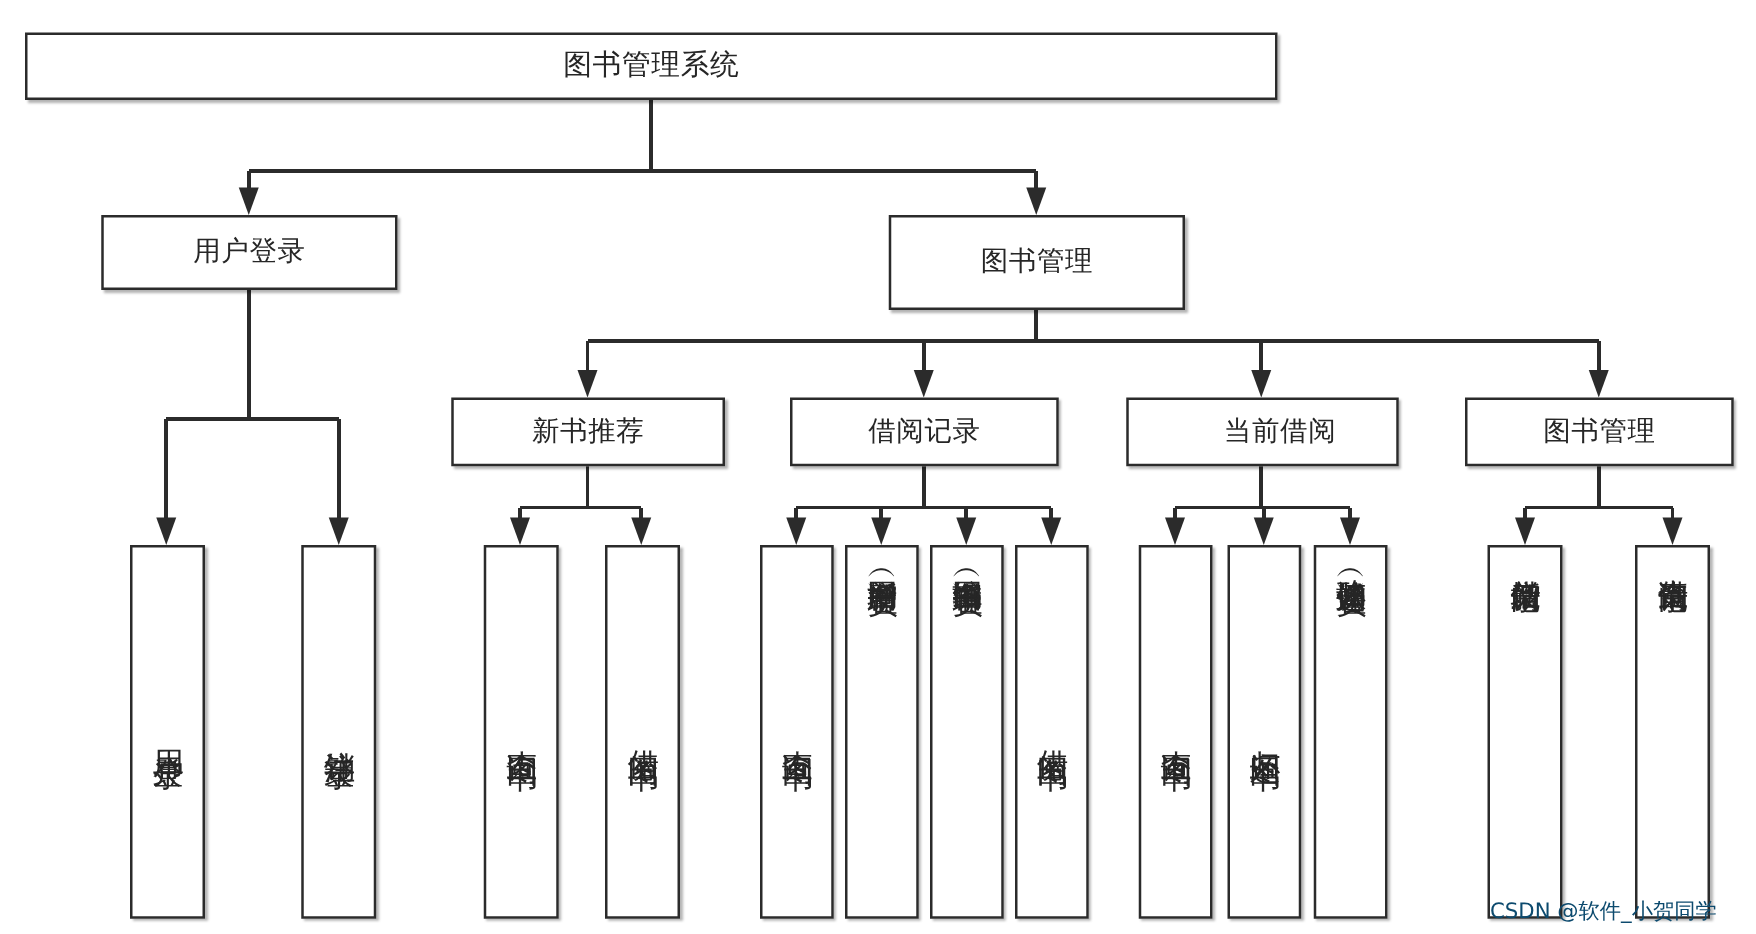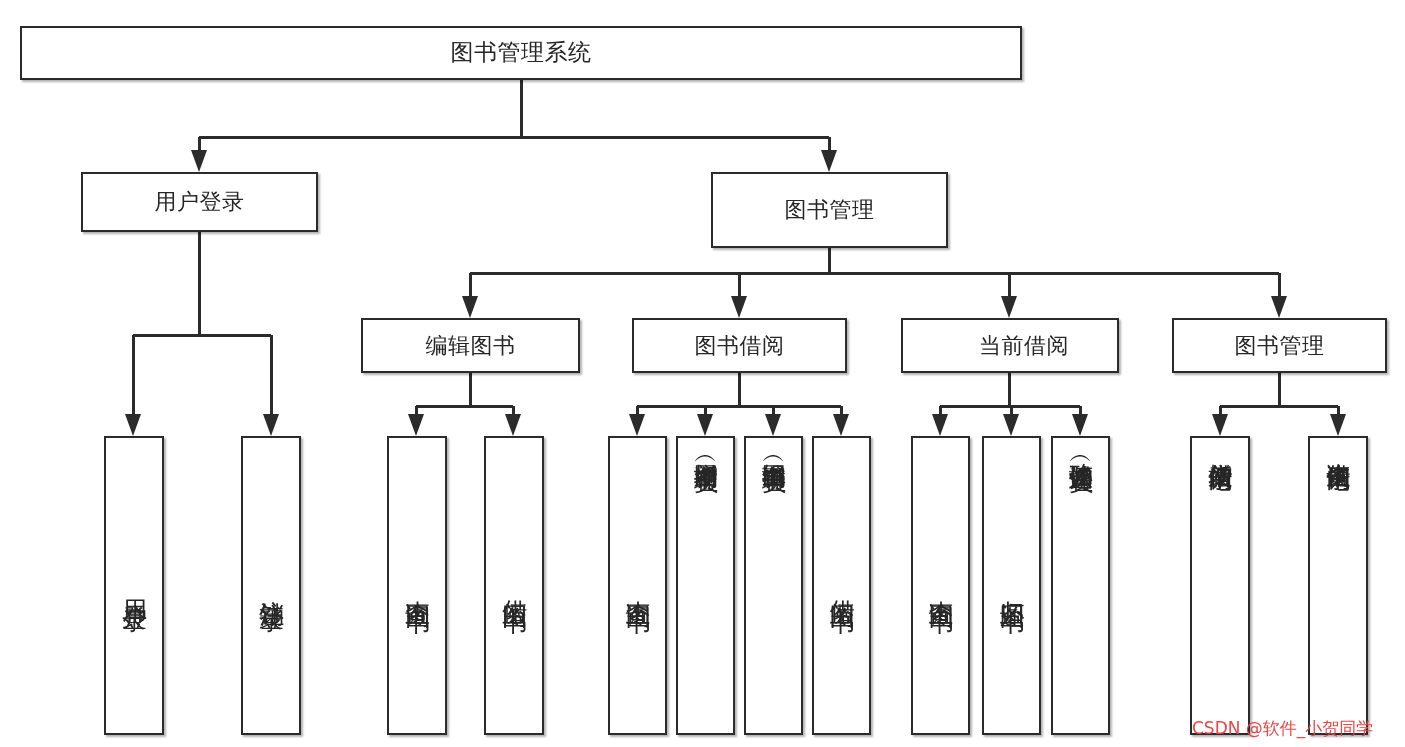--- a/index.html
+++ b/index.html
@@ -69,21 +69,21 @@
   }
   .node.vert.tall-text .label {
     font-size: 24px;
     letter-spacing: 1px;
   }
   .node.vert.topalign {
     align-items: flex-start;
   }
   .watermark {
     position: absolute;
-    color: #ef4444;
+    color: #0c4a6e;
     font-size: 17px;
     white-space: nowrap;
     z-index: 5;
     font-family: "DejaVu Sans", "Liberation Sans", sans-serif;
   }
 </style>
 </head>
 <body>
 
 <div id="canvas">
@@ -147,24 +147,24 @@
       <div class="node horiz root" style="left: 20px; top: 13px; width: 1002px; height: 54px; margin-top: 13px;">
         <span class="label">图书管理系统</span>
       </div>
       <div class="node horiz" style="left: 81px; top: 172px; width: 237px; height: 60px;">
         <span class="label">用户登录</span>
       </div>
       <div class="node horiz" style="left: 711px; top: 172px; width: 237px; height: 76px; text-align: center;">
         <span class="label">图书管理</span>
       </div>
       <div class="node horiz" style="left: 361px; top: 318px; width: 219px; height: 55px;">
-        <span class="label">编辑图书</span>
+        <span class="label">新书推荐</span>
       </div>
       <div class="node horiz" style="left: 632px; top: 318px; width: 215px; height: 55px;">
-        <span class="label">图书借阅</span>
+        <span class="label">借阅记录</span>
       </div>
       <div class="node horiz" style="left: 901px; top: 318px; width: 218px; height: 55px; padding-left: 28px;">
         <span class="label">当前借阅</span>
       </div>
       <div class="node horiz" style="left: 1172px; top: 318px; width: 215px; height: 55px;">
         <span class="label">图书管理</span>
       </div>
       <div class="node vert" style="left: 104px; top: 436px; width: 60px; height: 299px;">
         <span class="label">用户登录</span>
       </div>

